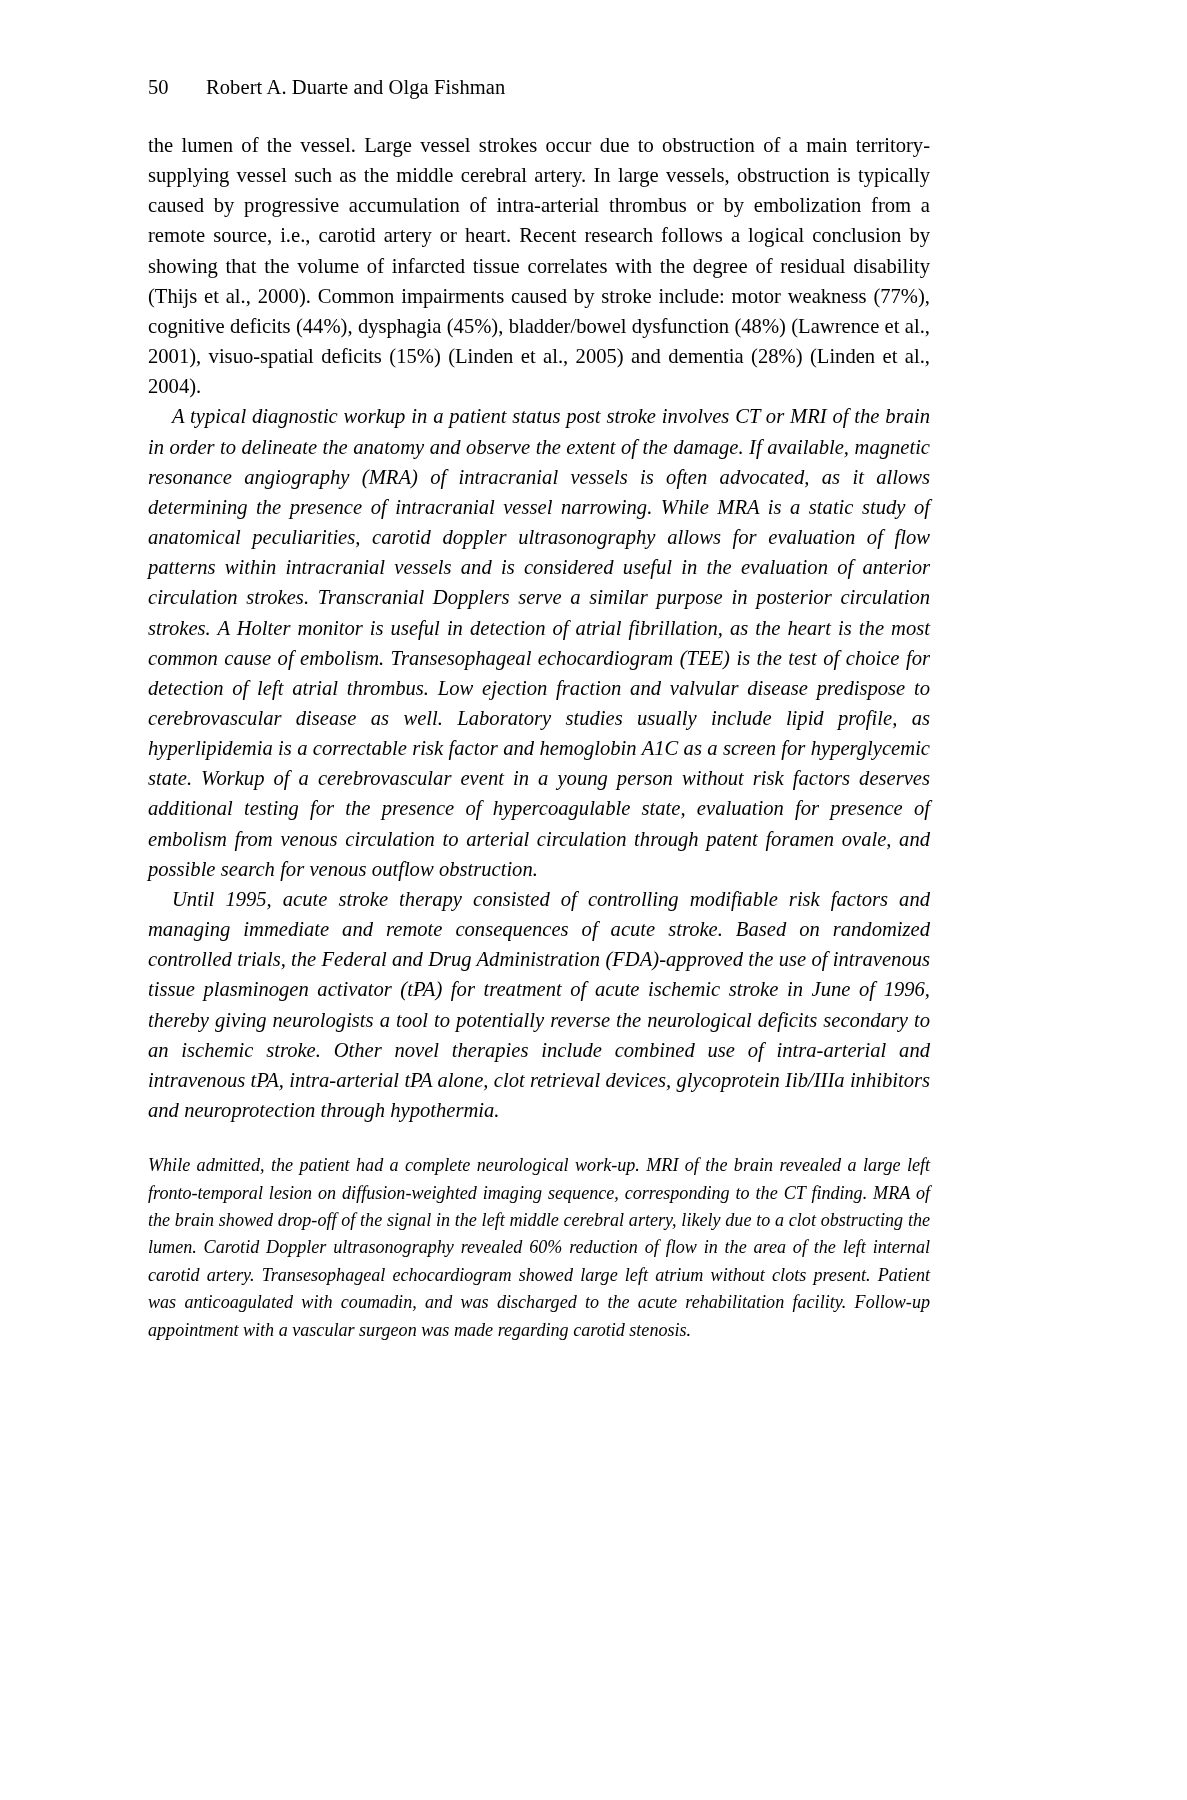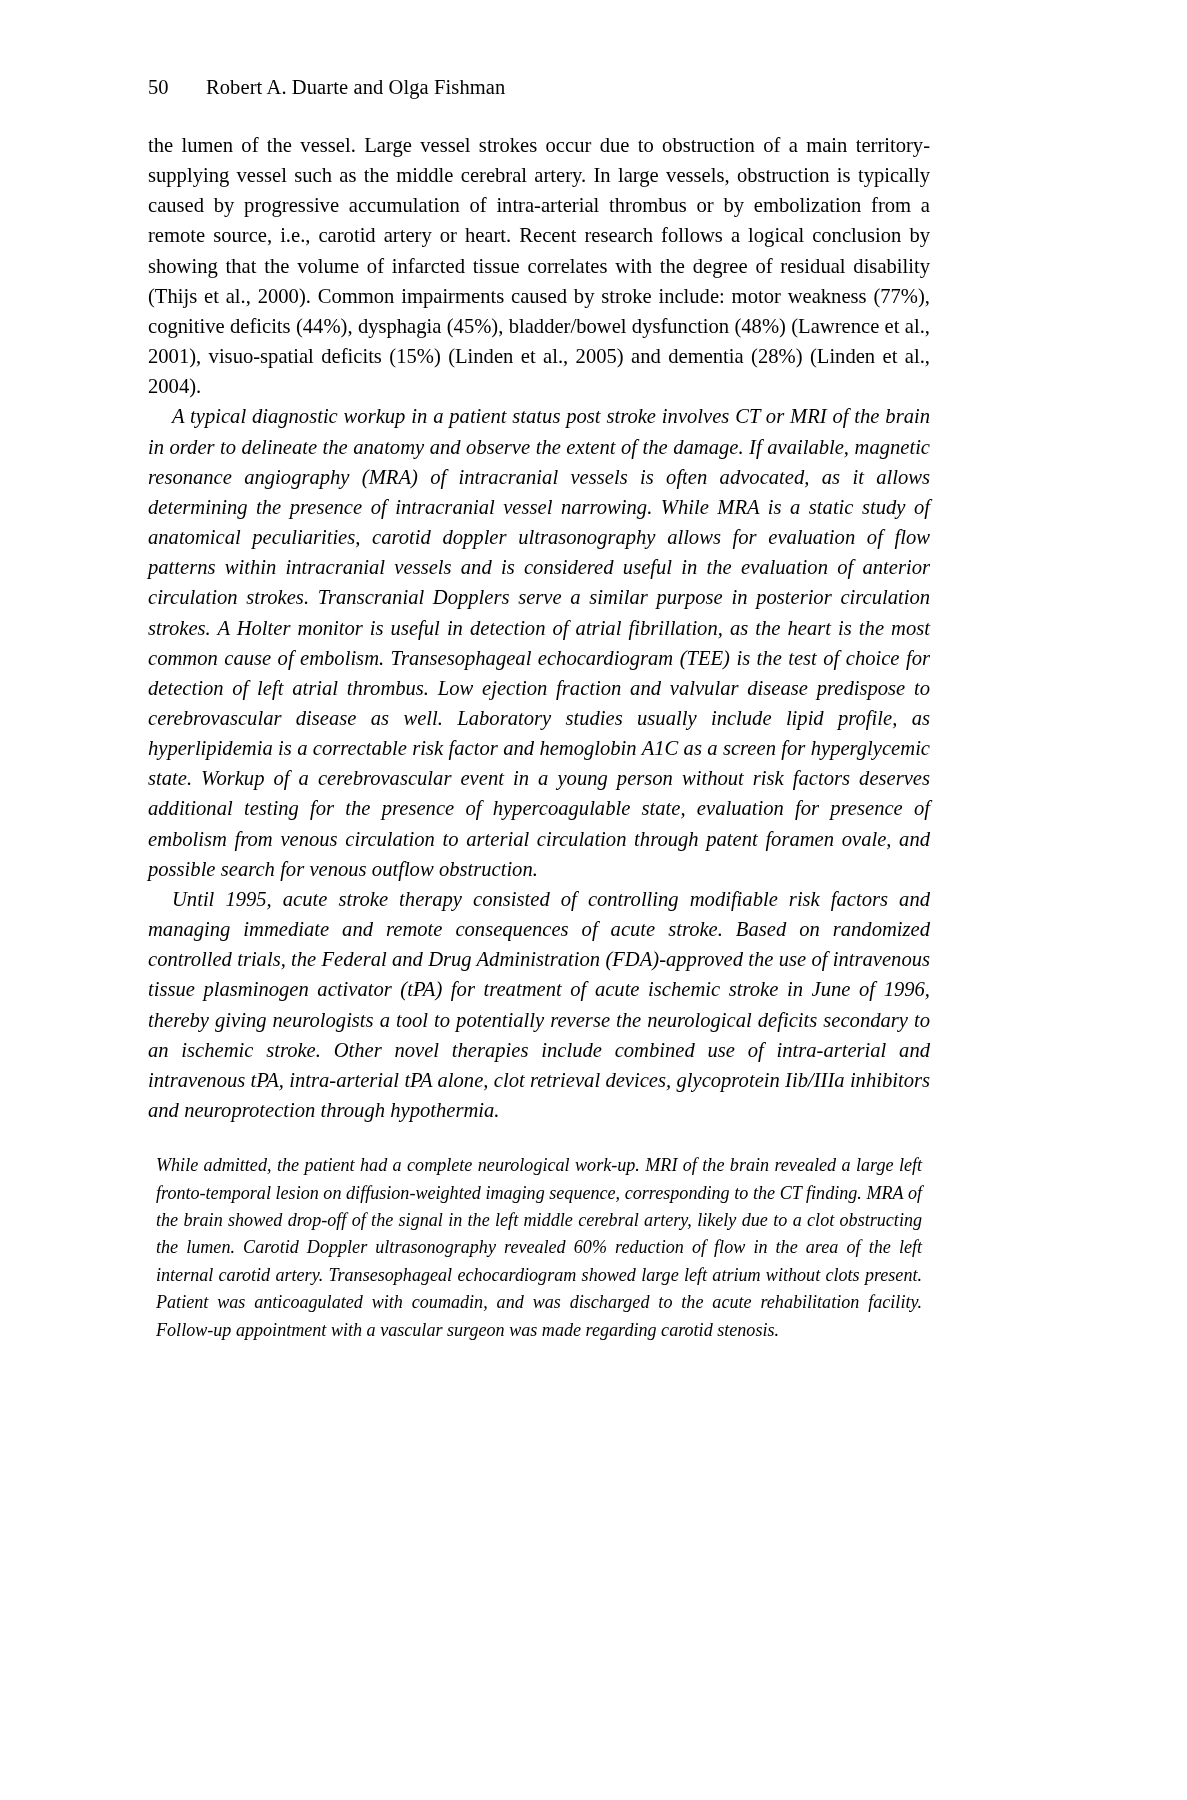--- a/index.html
+++ b/index.html
@@ -58,21 +58,21 @@
   }
   p.para.indent {
     text-indent: 24px;
     font-style: italic;
   }
   
   .case-block {
     margin-top: 27px;
   }
   p.case {
-    margin: 8px;
+    margin: 0;
     font-style: italic;
     font-size: 18.1px;
     line-height: 27.4px;
     text-align: justify;
     text-justify: inter-word;
     hyphens: none;
   }
 </style>
 </head>
 <body>

